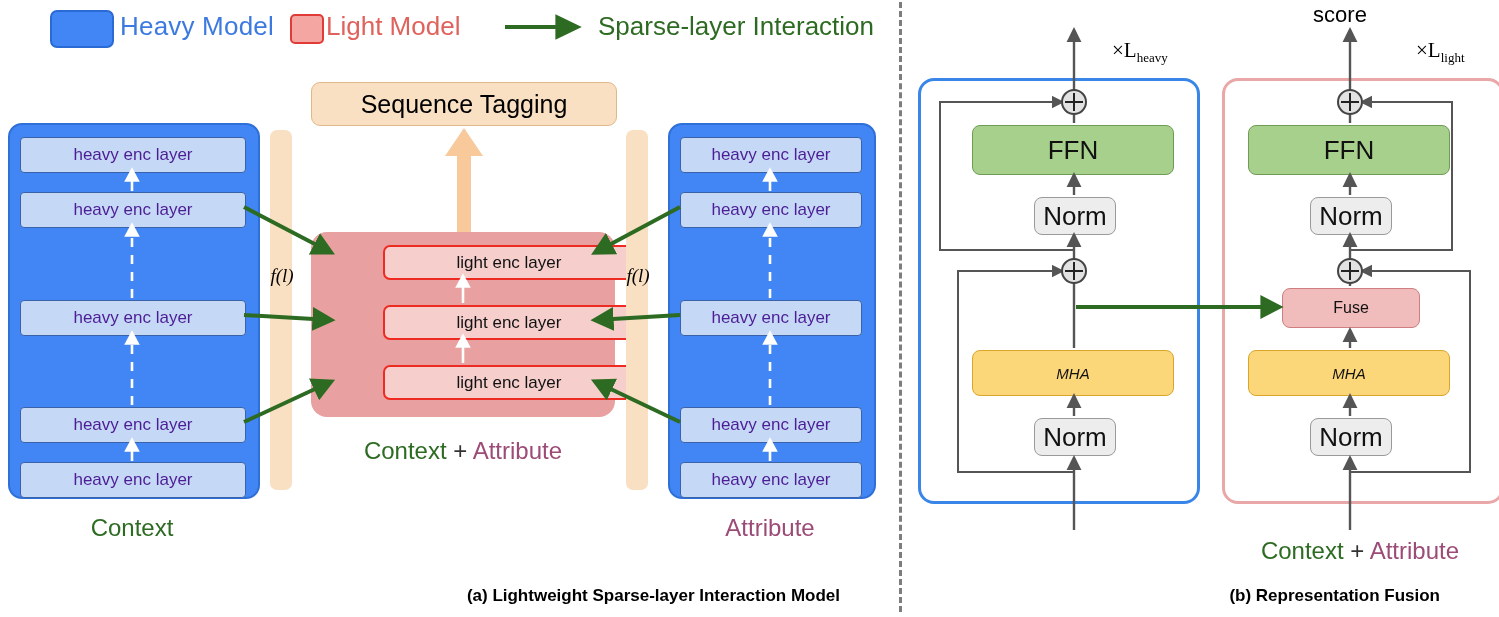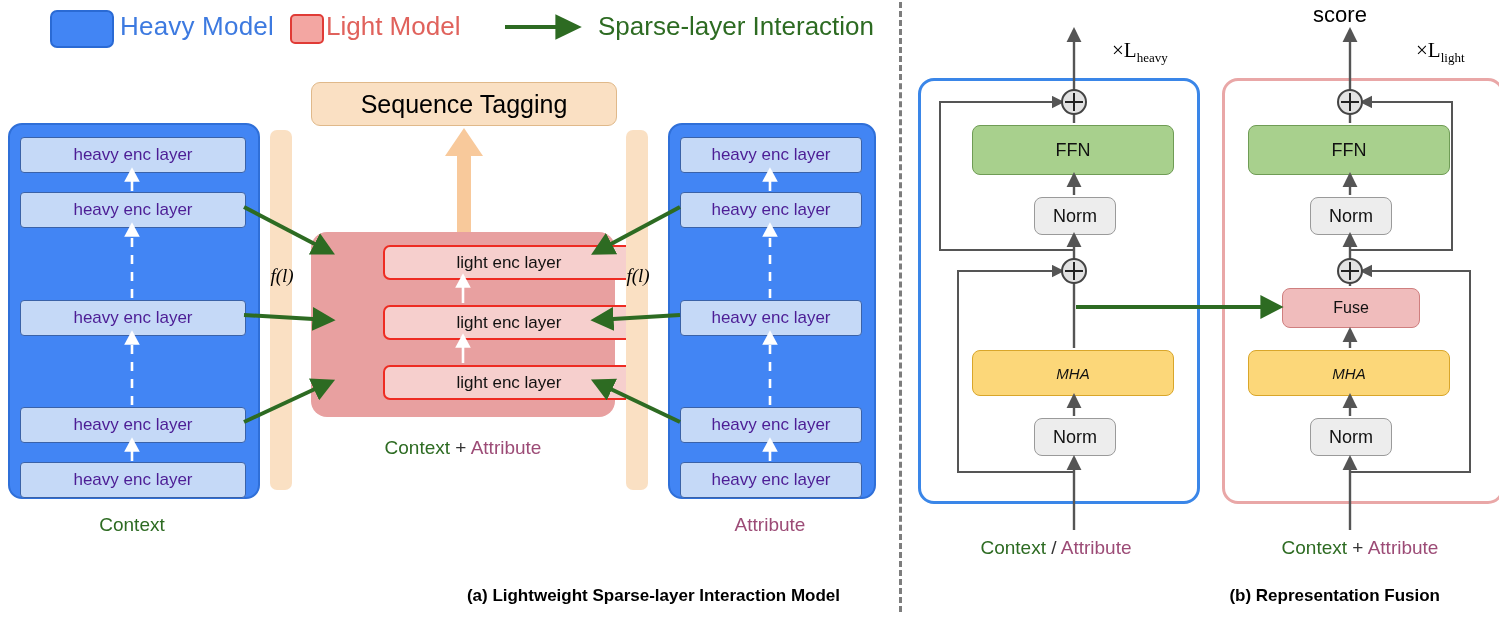--- a/index.html
+++ b/index.html
@@ -19,27 +19,27 @@
   .heavy-col{background:#4285f4;border:2px solid #2f6fd8;border-radius:14px;}
   .heavy-box{position:absolute;background:#c5d9f7;border:1.6px solid #3a62a8;border-radius:4px;
              display:flex;align-items:center;justify-content:center;font-size:17px;color:#4c1d95;}
   .fl-bar{background:#fae0c3;border-radius:7px;}
   .fl-tx{font-style:italic;font-family:"Liberation Serif",serif;font-size:19px;}
   .light-col{background:#e8a0a0;border-radius:16px;}
   .light-box{position:absolute;background:#f6cfcd;border:2px solid #ee2b22;border-radius:7px;
              display:flex;align-items:center;justify-content:center;font-size:17px;color:#111;margin-left:44px;}
   .seqtag{background:#fae0c3;border:1.5px solid #e0b98a;border-radius:9px;
           display:flex;align-items:center;justify-content:center;font-size:25px;}
-  .cap{font-size:19px;}
+  .cap{font-size:24px;}
   .c-green{color:#2d6b22;}
   .c-purple{color:#9c4b76;}
   .c-dark{color:#333;}
   
   .bx{position:absolute;border-radius:8px;display:flex;align-items:center;justify-content:center;
-      font-size:18px;color:#111;}
+      font-size:26px;color:#111;}
   .bx-ffn{background:#a8d08d;border:1.5px solid #6f9c55;}
   .bx-norm{background:#ededed;border:1.5px solid #9a9a9a;}
   .bx-mha{background:#fcd779;border:1.5px solid #d9a62a;font-size:15px;font-style:italic;}
   .bx-fuse{background:#f0bcbc;border:1.5px solid #cf7f7f;font-size:16px;}
   .blk-heavy{border:3px solid #3a86e8;border-radius:16px;}
   .blk-light{border:3px solid #e9a7a7;border-radius:16px;}
   .mathlbl{font-family:"Liberation Serif",serif;font-size:21px;}
   .mathlbl sub{font-size:13px;}
   .sc{font-size:22px;}
   .figcap{font-size:17px;font-weight:bold;text-align:right;}
@@ -208,25 +208,20 @@
     <polyline points="174,250 40,250 40,102 162,102" fill="none" stroke="#555" stroke-width="2" marker-end="url(#ka2)"></polyline>
 
     <circle cx="174" cy="271" r="12" fill="#e2e2e2" stroke="#444" stroke-width="2"></circle>
     <line x1="165" y1="271" x2="183" y2="271" stroke="#222" stroke-width="2"></line>
     <line x1="174" y1="262" x2="174" y2="280" stroke="#222" stroke-width="2"></line>
     <circle cx="174" cy="102" r="12" fill="#e2e2e2" stroke="#444" stroke-width="2"></circle>
     <line x1="165" y1="102" x2="183" y2="102" stroke="#222" stroke-width="2"></line>
     <line x1="174" y1="93" x2="174" y2="111" stroke="#222" stroke-width="2"></line>
   </svg>
 
-  <div class="abs cap" style="left:18px;top:537px;width:276px;text-align:center;">
-    <span class="c-green">Context</span>
-    <span class="c-dark">/</span>
-    <span class="c-purple">Attribute</span>
-  </div>
 
   <div class="abs blk-light" style="left:322px;top:78px;width:276px;height:420px;"></div>
   <div class="abs bx bx-ffn" style="left:348px;top:125px;width:200px;height:48px;">FFN</div>
   <div class="abs bx bx-norm" style="left:410px;top:197px;width:80px;height:36px;">Norm</div>
   <div class="abs bx bx-fuse" style="left:382px;top:288px;width:136px;height:38px;">Fuse</div>
   <div class="abs bx bx-mha" style="left:348px;top:350px;width:200px;height:44px;">MHA</div>
   <div class="abs bx bx-norm" style="left:410px;top:418px;width:80px;height:36px;">Norm</div>
 
   <svg class="abs" style="left:0;top:0;width:599px;height:560px;" width="599" height="560">
     <defs>

